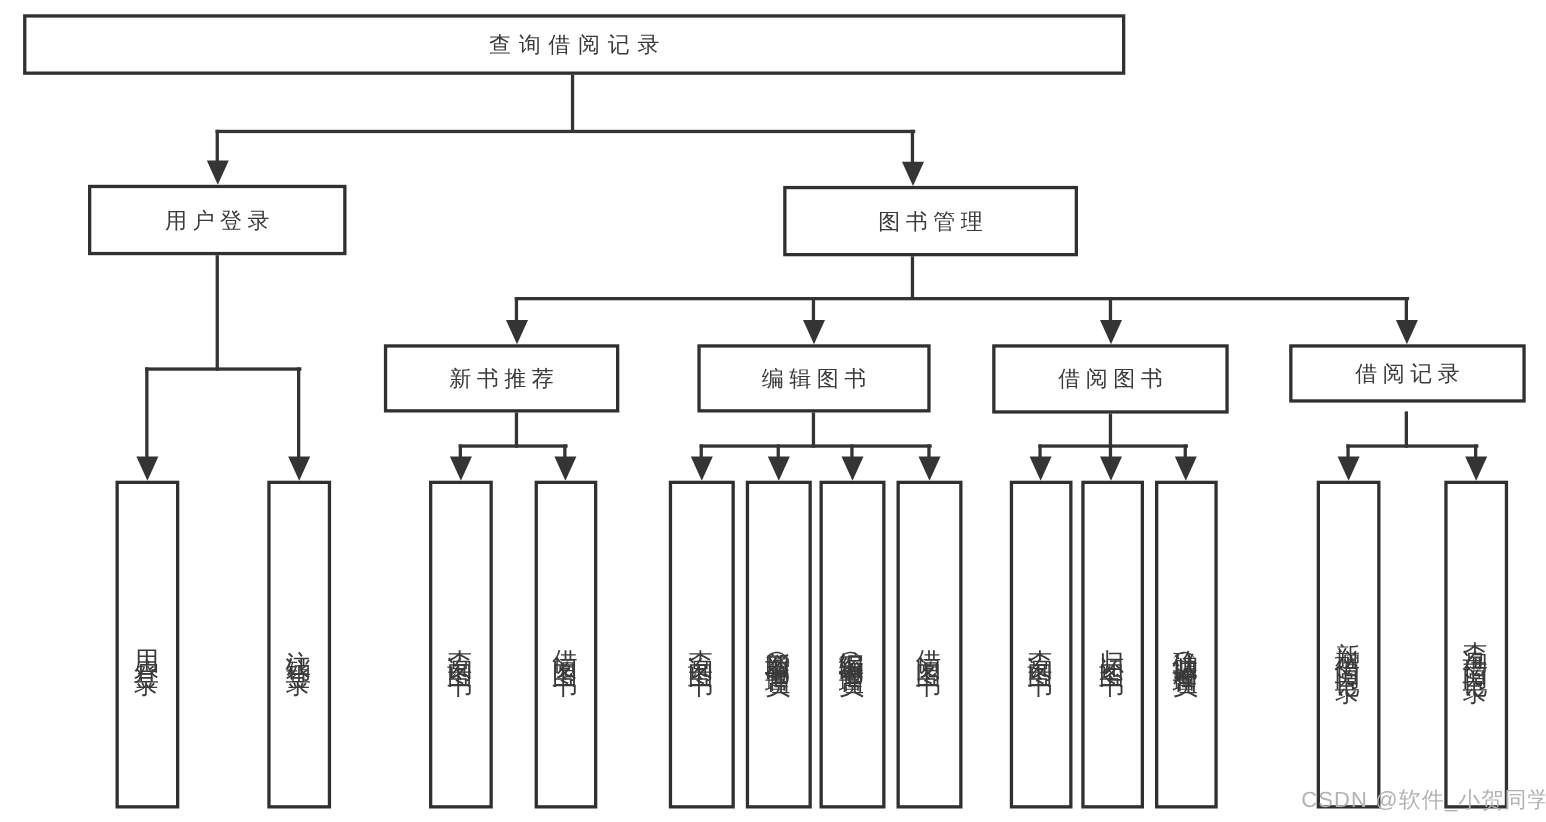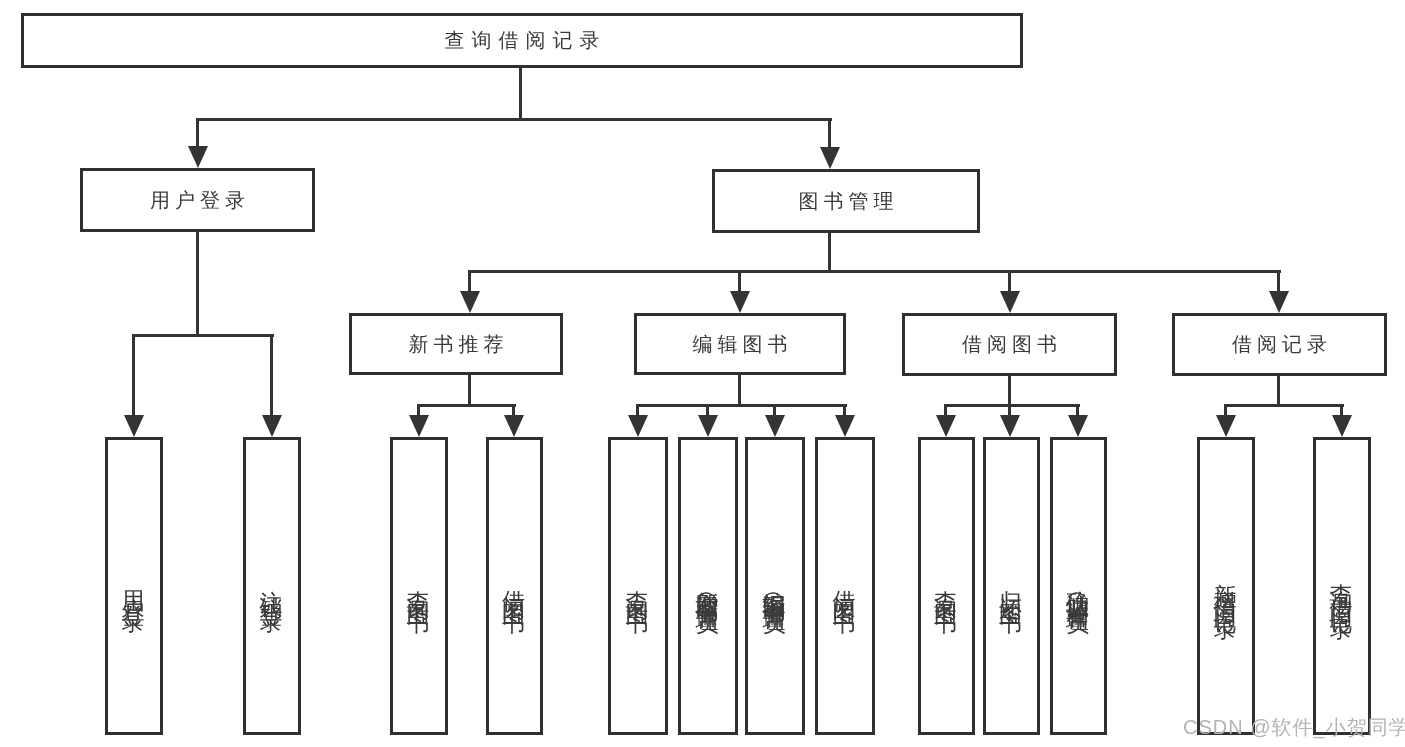--- a/index.html
+++ b/index.html
@@ -134,21 +134,21 @@
 
   <div class="box hbox" style="left:349px;top:313px;width:214px;height:62px">
     <span>新书推荐</span>
   </div>
   <div class="box hbox" style="left:634px;top:313px;width:212px;height:62px">
     <span>编辑图书</span>
   </div>
   <div class="box hbox" style="left:902px;top:313px;width:215px;height:63px">
     <span>借阅图书</span>
   </div>
-  <div class="box hbox" style="left:1172px;top:313px;width:215px;height:63px">
+  <div class="box hbox" style="left:1172px;top:313px;width:215px;height:53px">
     <span>借阅记录</span>
   </div>
 
   <div class="box" style="left:105px;top:437px;width:58px;height:298px">
     <span class="vtext short">用户登录</span>
   </div>
   <div class="box" style="left:243px;top:437px;width:58px;height:298px">
     <span class="vtext short">注销登录</span>
   </div>
 

